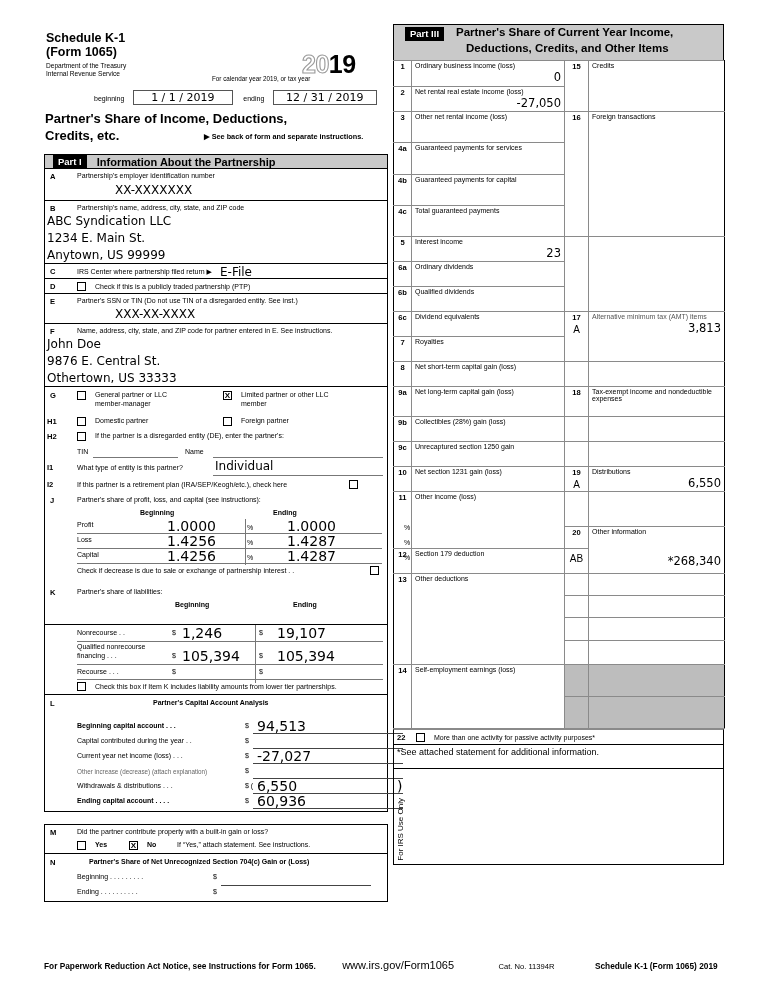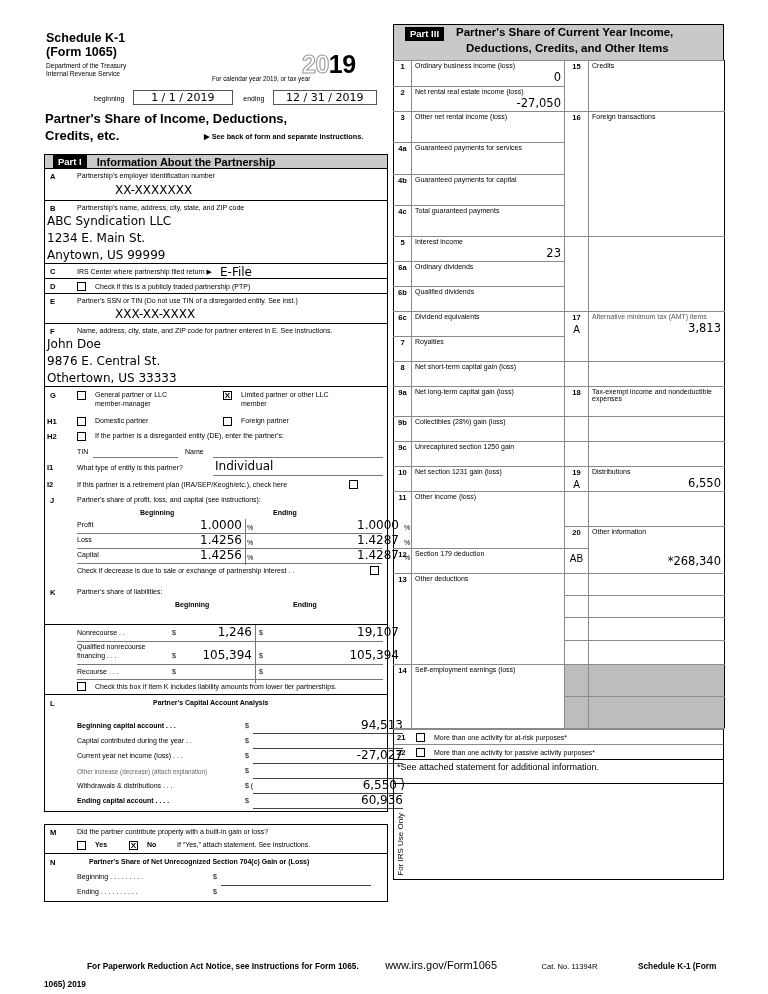--- a/index.html
+++ b/index.html
@@ -11,21 +11,21 @@
     color:#000;
     -webkit-font-smoothing:antialiased;
   }
   .page { position:relative; width:768px; height:994px; }
 
   
   .b { font-weight:bold; }
   .tiny { font-size:6.3px; }
   .sm  { font-size:7px; }
   .hand { font-family:"DejaVu Sans", sans-serif; font-size:12px; }
-  .num  { font-family:"DejaVu Sans", sans-serif; font-size:12px; text-align:right; }
+  .num  { font-family:"DejaVu Sans", sans-serif; font-size:14px; text-align:left; }
   .row { position:absolute; }
 
   
   .cb {
     display:inline-block; width:9px; height:9px;
     border:1px solid #000; background:#fff;
     vertical-align:-1px; position:relative;
   }
   .cb.on::after{
     content:"X"; position:absolute; left:0; right:0; top:-1.5px;
@@ -630,39 +630,34 @@
         <tr>
           <td class="cnum gray noline-t"></td>
           <td class="outerR gray noline-t">
               <div style="height:30px;"></div>
             </td>
         </tr>
       </tbody>
     </table>
 
     <div style="border:1.6px solid #000; border-top:1px solid #8a8a8a; border-bottom:none; position:relative; height:15px;">
-      <span class="cnum" style="position:absolute; left:3px; top:3px;">21</span>
-      <span class="cb" style="position:absolute; left:22px; top:3px;"></span>
-      <span class="ctxt" style="position:absolute; left:40px; top:4px;">More than one activity for at-risk purposes*</span>
-    </div>
-    <div style="border:1.6px solid #000; border-top:1px solid #8a8a8a; border-bottom:none; position:relative; height:15px;">
       <span class="cnum" style="position:absolute; left:3px; top:3px;">22</span>
       <span class="cb" style="position:absolute; left:22px; top:3px;"></span>
       <span class="ctxt" style="position:absolute; left:40px; top:4px;">More than one activity for passive activity purposes*</span>
     </div>
 
     <div style="border:1.6px solid #000; position:relative; height:25px;">
       <span style="position:absolute; left:3px; top:2px; font-size:9px;">*See attached statement for additional information.</span>
     </div>
 
     <div class="irsbox" style="border-top:none;">
       <span class="vert">For IRS Use Only</span>
     </div>
   </div>
 
   <div class="footer">
-    <span class="b" style="font-size:8.3px;margin-left:43px;">For Paperwork Reduction Act Notice, see Instructions for Form 1065.</span>
+    <span class="b" style="font-size:8.3px;">For Paperwork Reduction Act Notice, see Instructions for Form 1065.</span>
     <span style="font-size:11px; margin-left:22px;">www.irs.gov/Form1065</span>
     <span style="font-size:7.6px; margin-left:40px;">Cat. No. 11394R</span>
     <span class="b" style="font-size:8.3px; margin-left:36px;">Schedule K-1 (Form 1065) 2019</span>
   </div>
 
 </div>
 
 </body></html>

